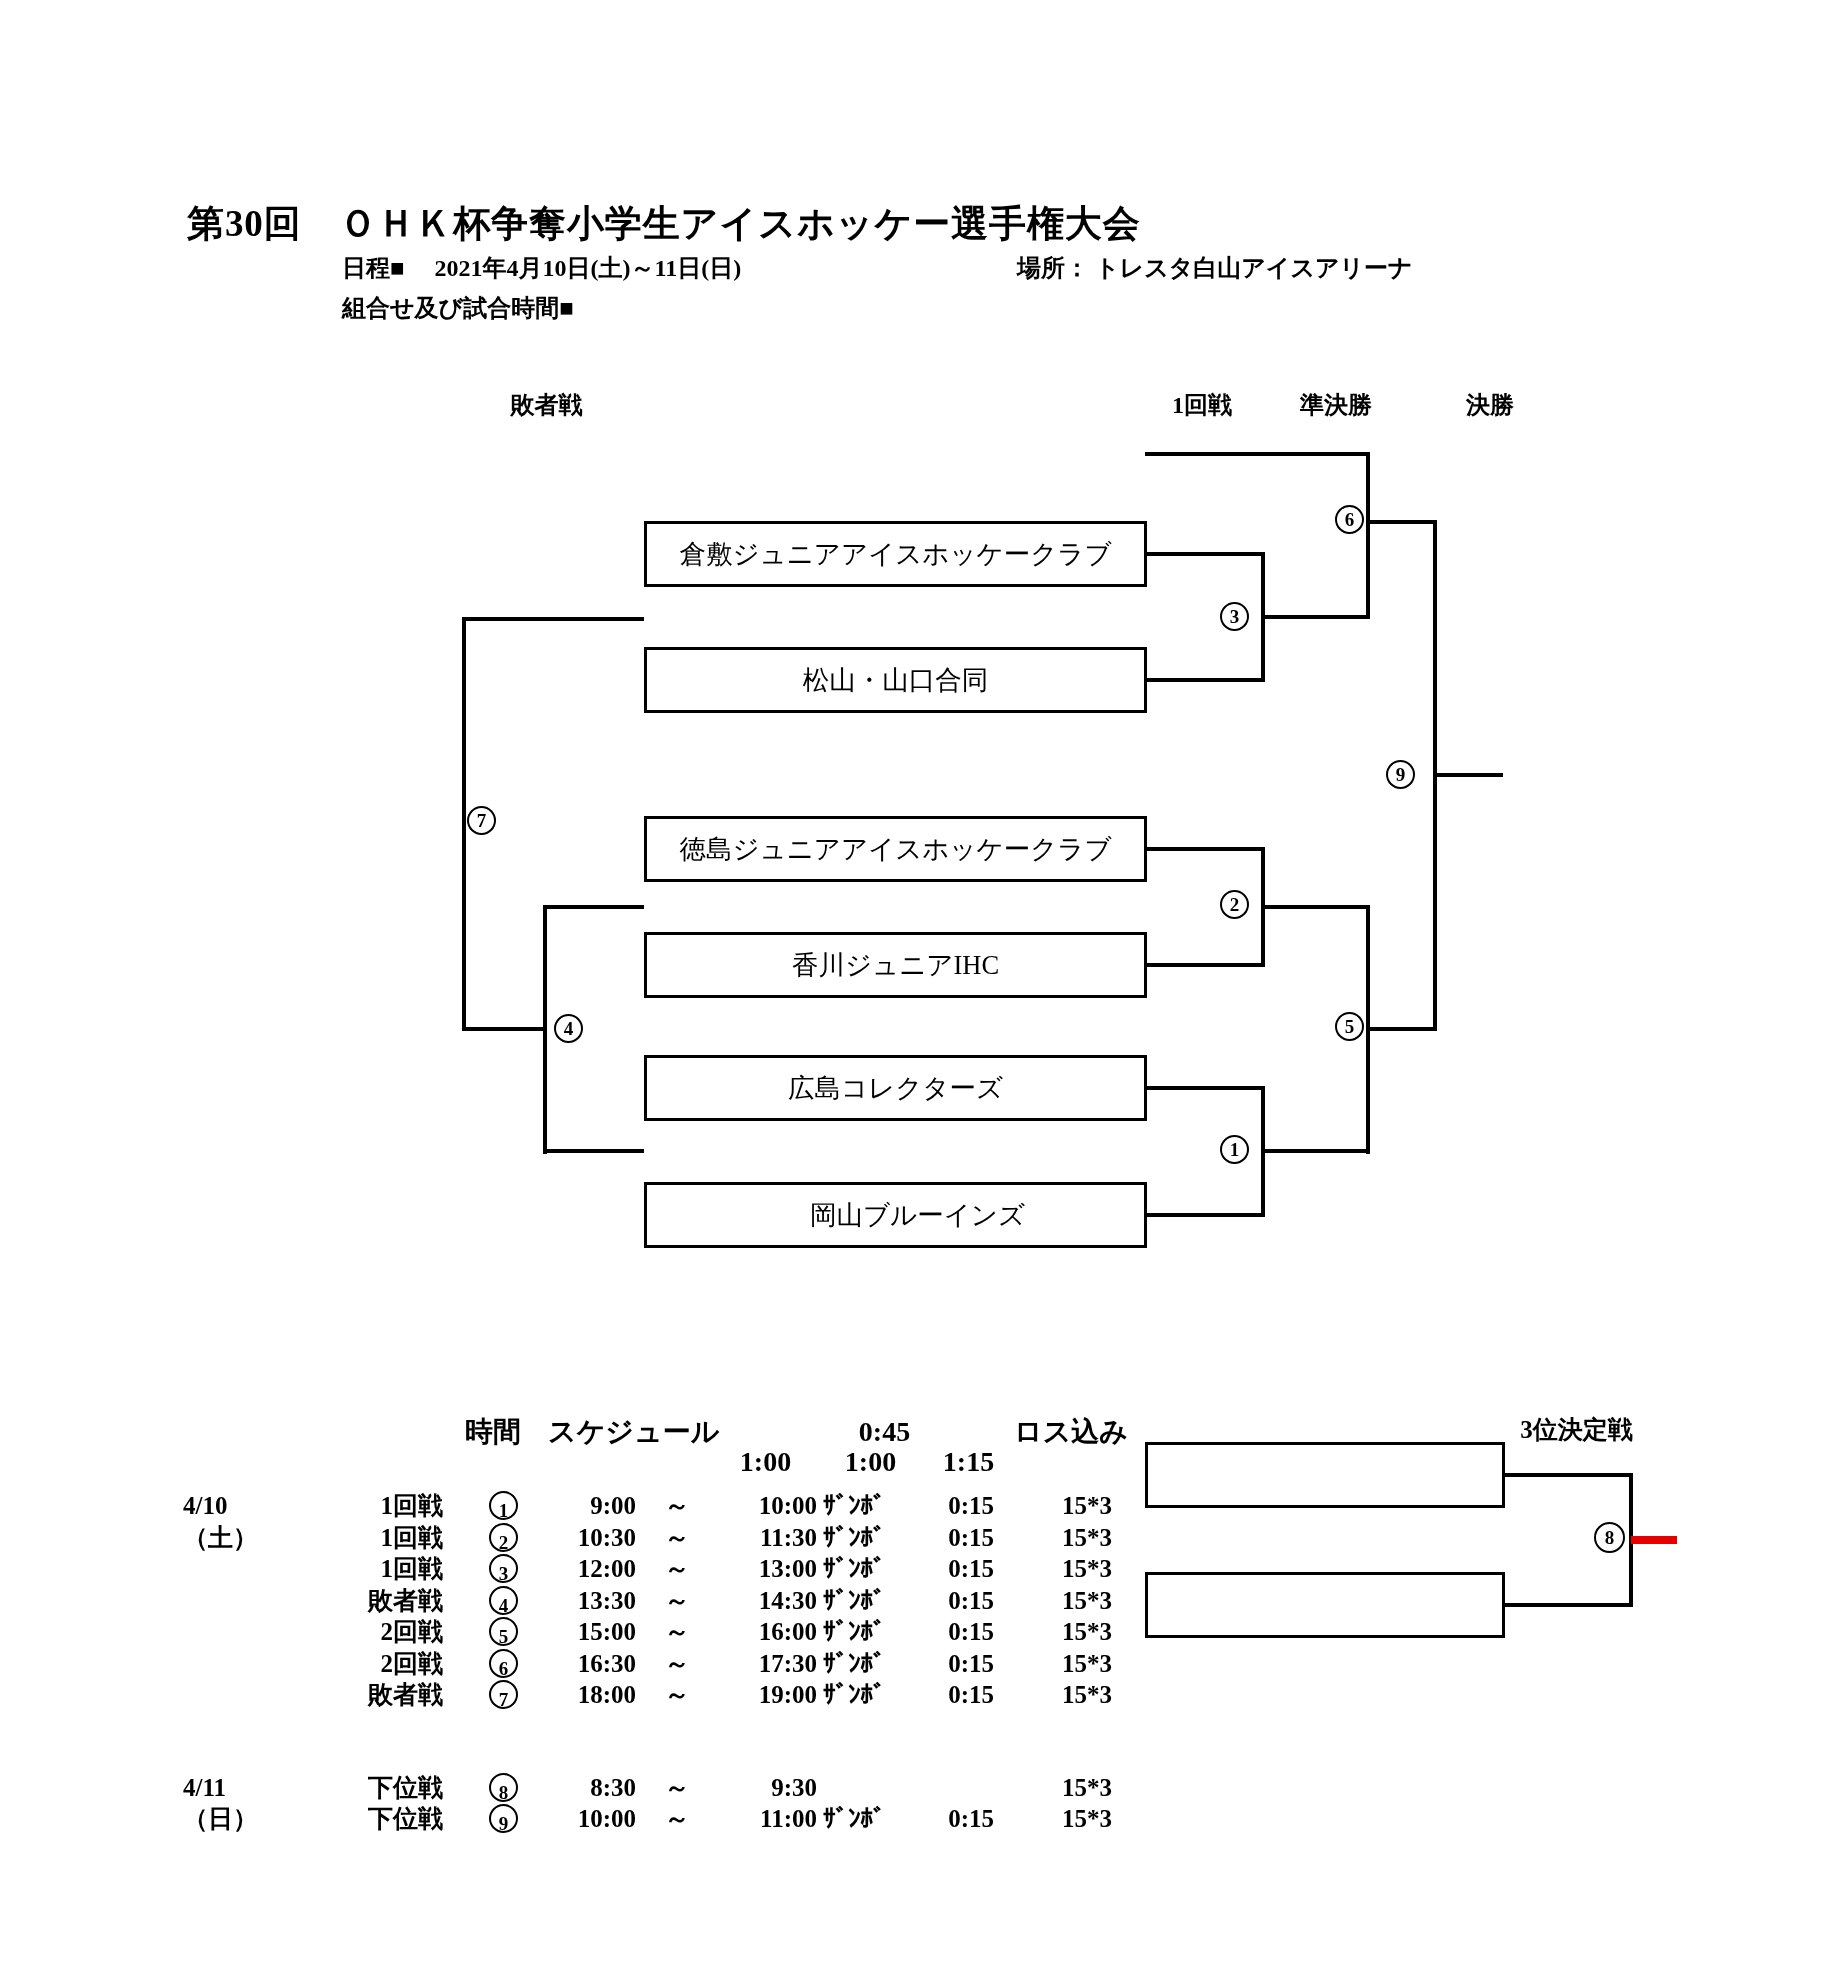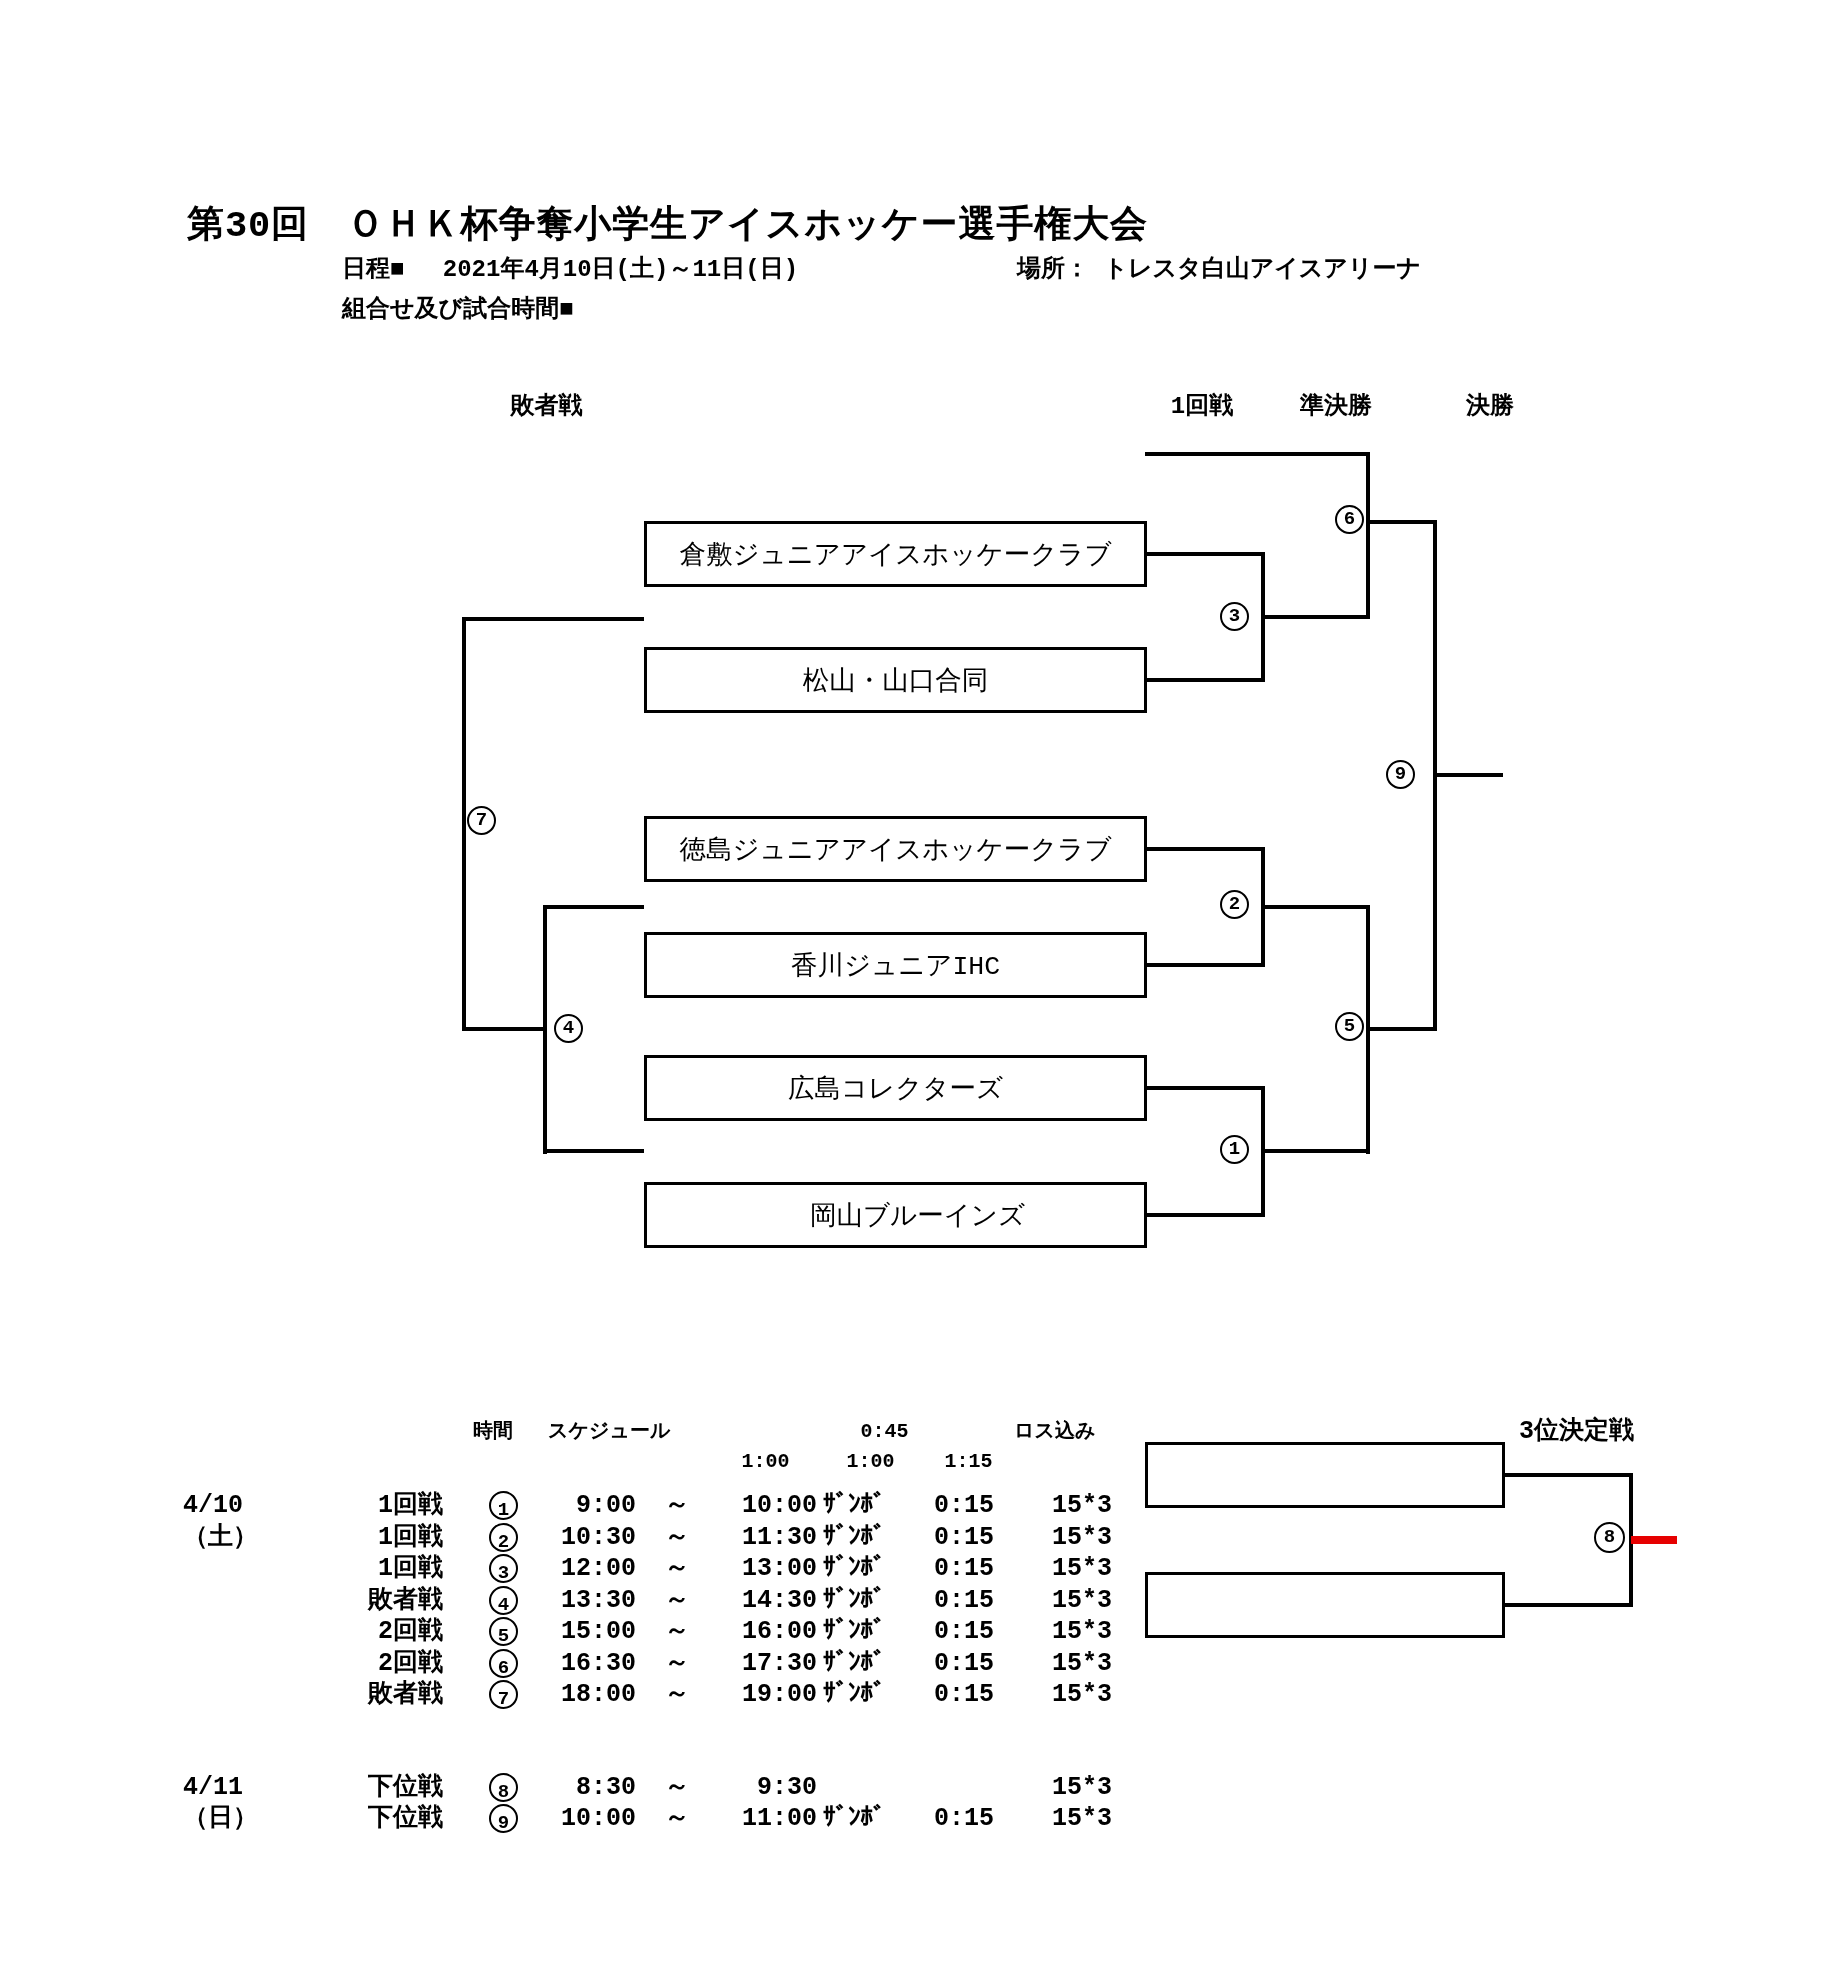--- a/index.html
+++ b/index.html
@@ -1,17 +1,17 @@
 <!DOCTYPE html>
 <html style="font-size:14.6px"><head>
 <meta charset="utf-8">
 <style>
   html,body{margin:0;padding:0;background:#fff;}
   #page{position:relative;width:1842px;height:1988px;background:#ffffff;overflow:hidden;
-        font-family:Liberation Mono, monospace;color:#000;}
+        font-family:Liberation Serif, serif;color:#000;}
   .abs{position:absolute;}
   .hline{position:absolute;height:3.7px;background:#000;}
   .vline{position:absolute;width:3.7px;background:#000;}
   .title{font-size:37px;font-weight:900;letter-spacing:0.9px;white-space:nowrap;}
   .meta{font-size:24px;font-weight:bold;white-space:nowrap;}
   .collabel{font-size:24px;font-weight:bold;text-align:center;white-space:nowrap;}
   .teambox{position:absolute;left:644px;width:503px;height:66px;border:3.7px solid #000;
            box-sizing:border-box;display:flex;align-items:center;justify-content:center;
            font-size:26.5px;font-weight:500;white-space:nowrap;background:#fff;}
   .emptybox{position:absolute;left:1145px;width:360px;height:66px;border:3.7px solid #000;
@@ -23,21 +23,21 @@
   .schrow span{position:absolute;top:0;line-height:35px;white-space:nowrap;}
   .c-date{left:0;width:101px;text-align:left;}
   .c-round{left:146px;width:114px;text-align:right;}
   .c-num{left:306px;top:2.7px !important;}
   .c-start{left:343px;width:110px;text-align:right;}
   .c-tilde{left:475px;width:38px;text-align:center;}
   .c-end{left:524px;width:110px;text-align:right;}
   .c-zam{left:640px;width:110px;text-align:left;}
   .c-gap{left:701px;width:110px;text-align:right;}
   .c-fmt{left:838px;width:91px;text-align:right;}
-  .schhead{font-size:20px;font-weight:bold;white-space:nowrap;line-height:31px;}
+  .schhead{font-size:28px;font-weight:bold;white-space:nowrap;line-height:31px;}
   .ctr{text-align:center;}
   .rnum{position:absolute;width:29px;height:29px;border:2.7px solid #000;border-radius:50%;
         box-sizing:border-box;display:flex;align-items:center;justify-content:center;
         font-size:19px;font-weight:bold;background:#fff;}
   .redline{position:absolute;height:8.2px;background:#e60000;}
 </style>
 </head>
 <body>
 
 <div id="page">

